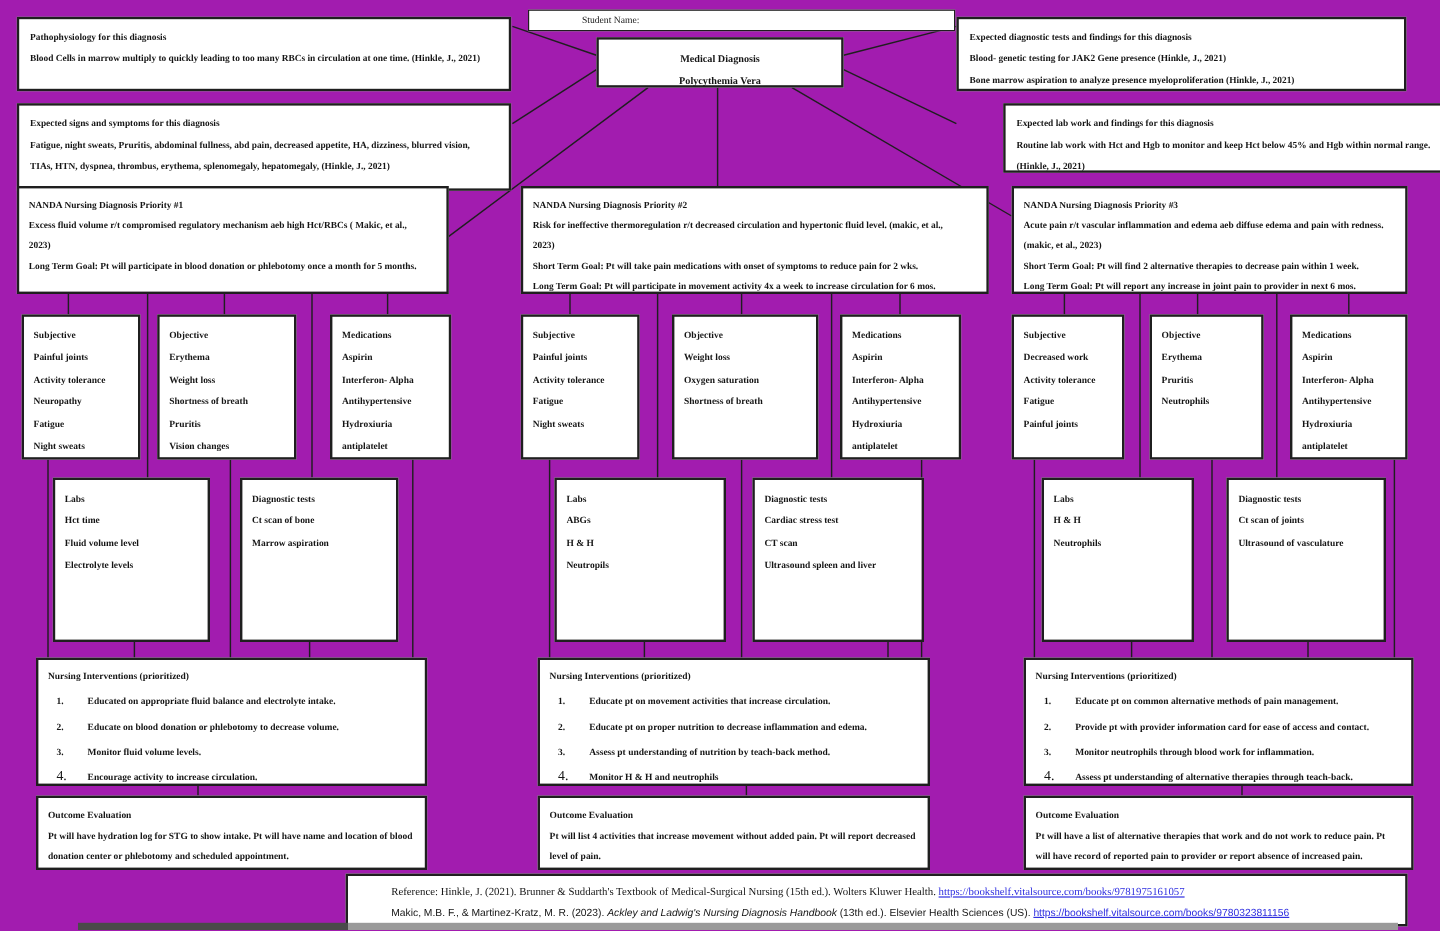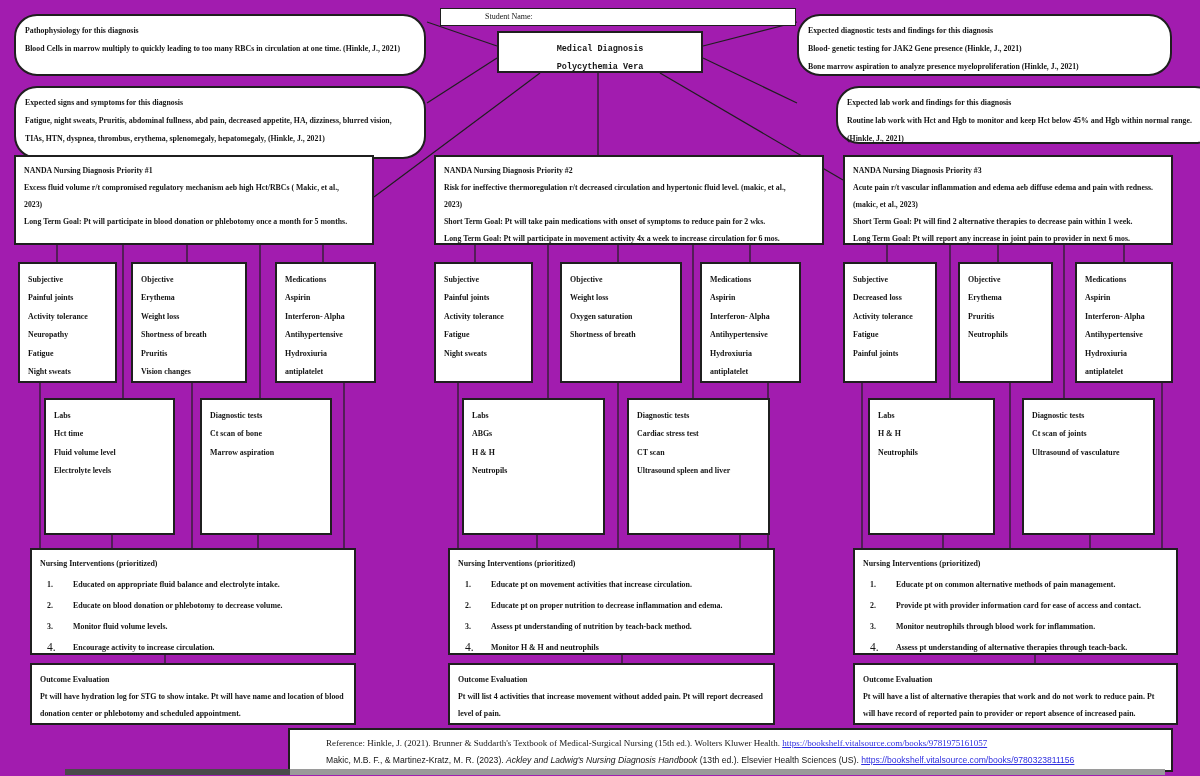--- a/index.html
+++ b/index.html
@@ -2,27 +2,27 @@
 <html><head>
 <meta charset="utf-8">
 <style>
   * { margin:0; padding:0; box-sizing:border-box; }
   body { background:#fff; font-family:"Liberation Serif","DejaVu Serif",serif; color:#151515; }
   #canvas { position:relative; width:1200px; height:776px; background:#a21caf; overflow:hidden; }
   svg.connectors { position:absolute; left:0; top:0; z-index:1; }
   .box { position:absolute; background:#fff; border:2px solid #1f1f1f; z-index:2; font-weight:bold; }
   .thin { border-width:1px; }
   
-  .info { font-size:7.8px; padding:6px 9px;border-radius:23px; }
+  .info { font-size:7.8px; padding:6px 9px; }
   .info .info-line, .info .box-title { line-height:18px; white-space:nowrap; overflow:hidden; }
   
   .student { font-size:8px; font-weight:normal; padding:3px 0 0 44px; }
   
   .diag { text-align:center; font-size:8.5px; padding-top:7px; }
-  .diag div { line-height:18px;font-family:Liberation Mono, monospace; }
+  .diag div { line-height:18px; }
   
   .nanda { font-size:7.8px; padding:5px 8px; }
   .nanda .box-title, .nanda .nanda-line { line-height:17px; white-space:nowrap; overflow:hidden; }
   
   .cellbox { font-size:7.9px; padding:7px 8px; }
   .cellbox .cell-line { line-height:18.4px; white-space:nowrap; overflow:hidden; }
   
   .ni { font-size:7.9px; padding:6px 8px; }
   .ni .box-title { line-height:15px; margin-bottom:3px; white-space:nowrap; }
   .ni-list { counter-reset: n; }
@@ -203,21 +203,21 @@
       <div class="cell-line">Medications</div>
       <div class="cell-line">Aspirin</div>
       <div class="cell-line">Interferon- Alpha</div>
       <div class="cell-line">Antihypertensive</div>
       <div class="cell-line">Hydroxiuria</div>
       <div class="cell-line">antiplatelet</div>
     </div>
 
   <div class="box cellbox" style="left:843px;top:262px;width:94px;height:121px;">
       <div class="cell-line">Subjective</div>
-      <div class="cell-line">Decreased loss</div>
+      <div class="cell-line">Decreased work</div>
       <div class="cell-line">Activity tolerance</div>
       <div class="cell-line">Fatigue</div>
       <div class="cell-line">Painful joints</div>
     </div>
   <div class="box cellbox" style="left:958px;top:262px;width:95px;height:121px;">
       <div class="cell-line">Objective</div>
       <div class="cell-line">Erythema</div>
       <div class="cell-line">Pruritis</div>
       <div class="cell-line">Neutrophils</div>
     </div>

